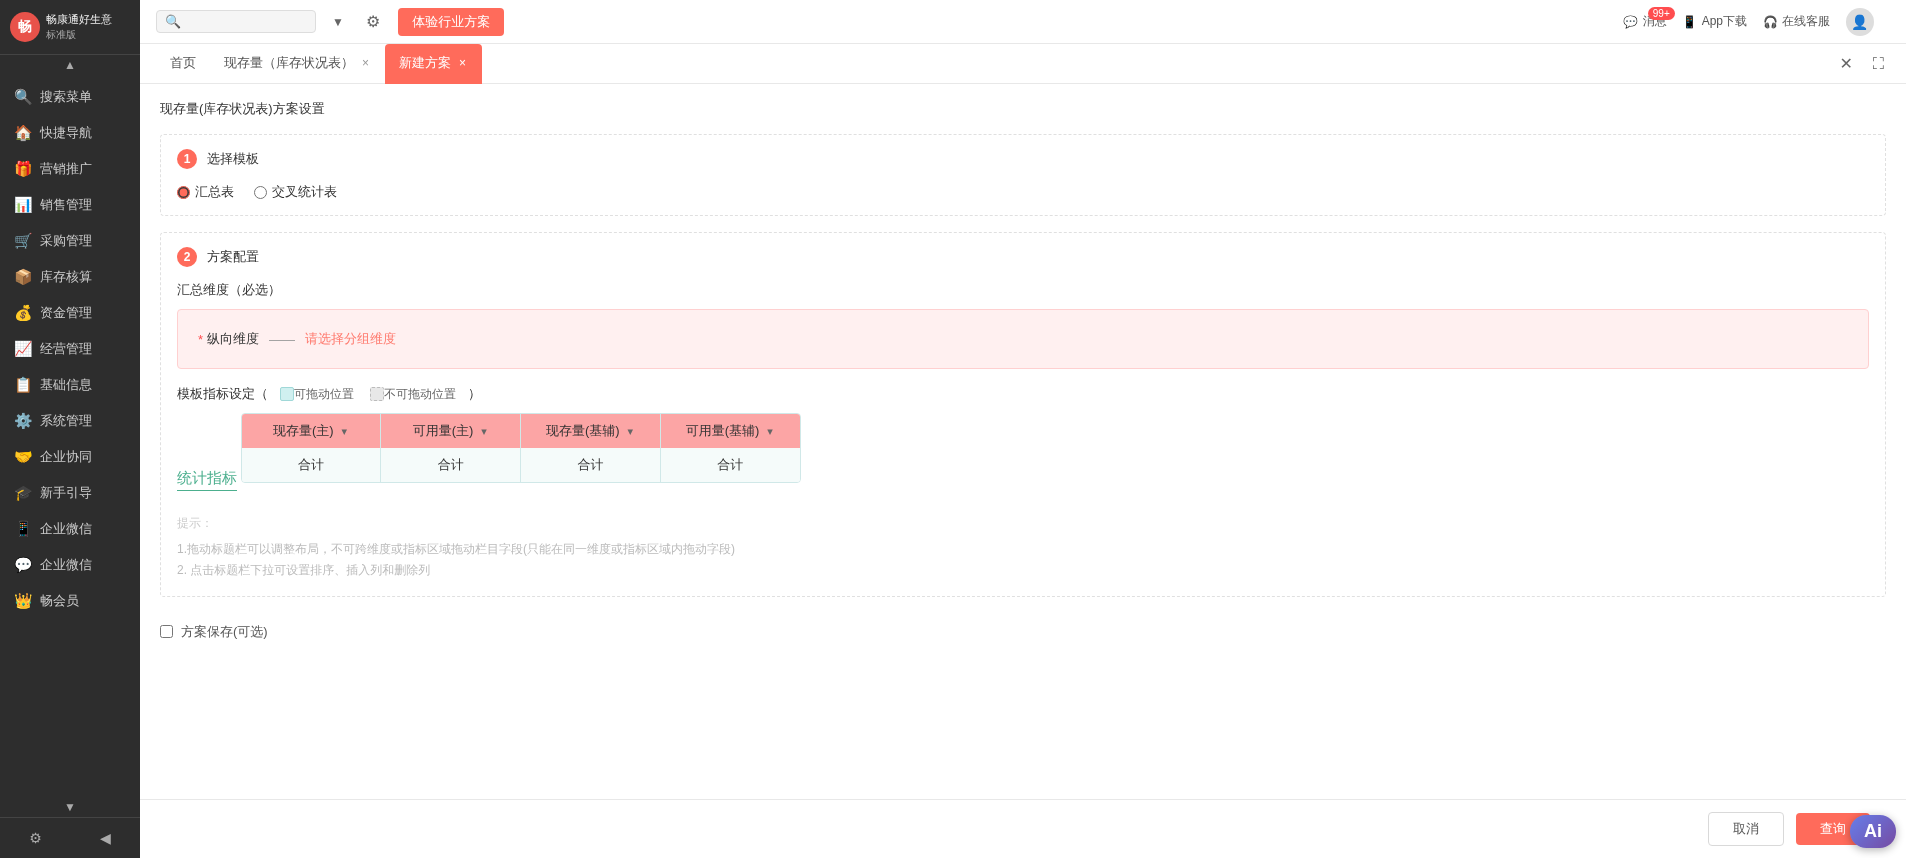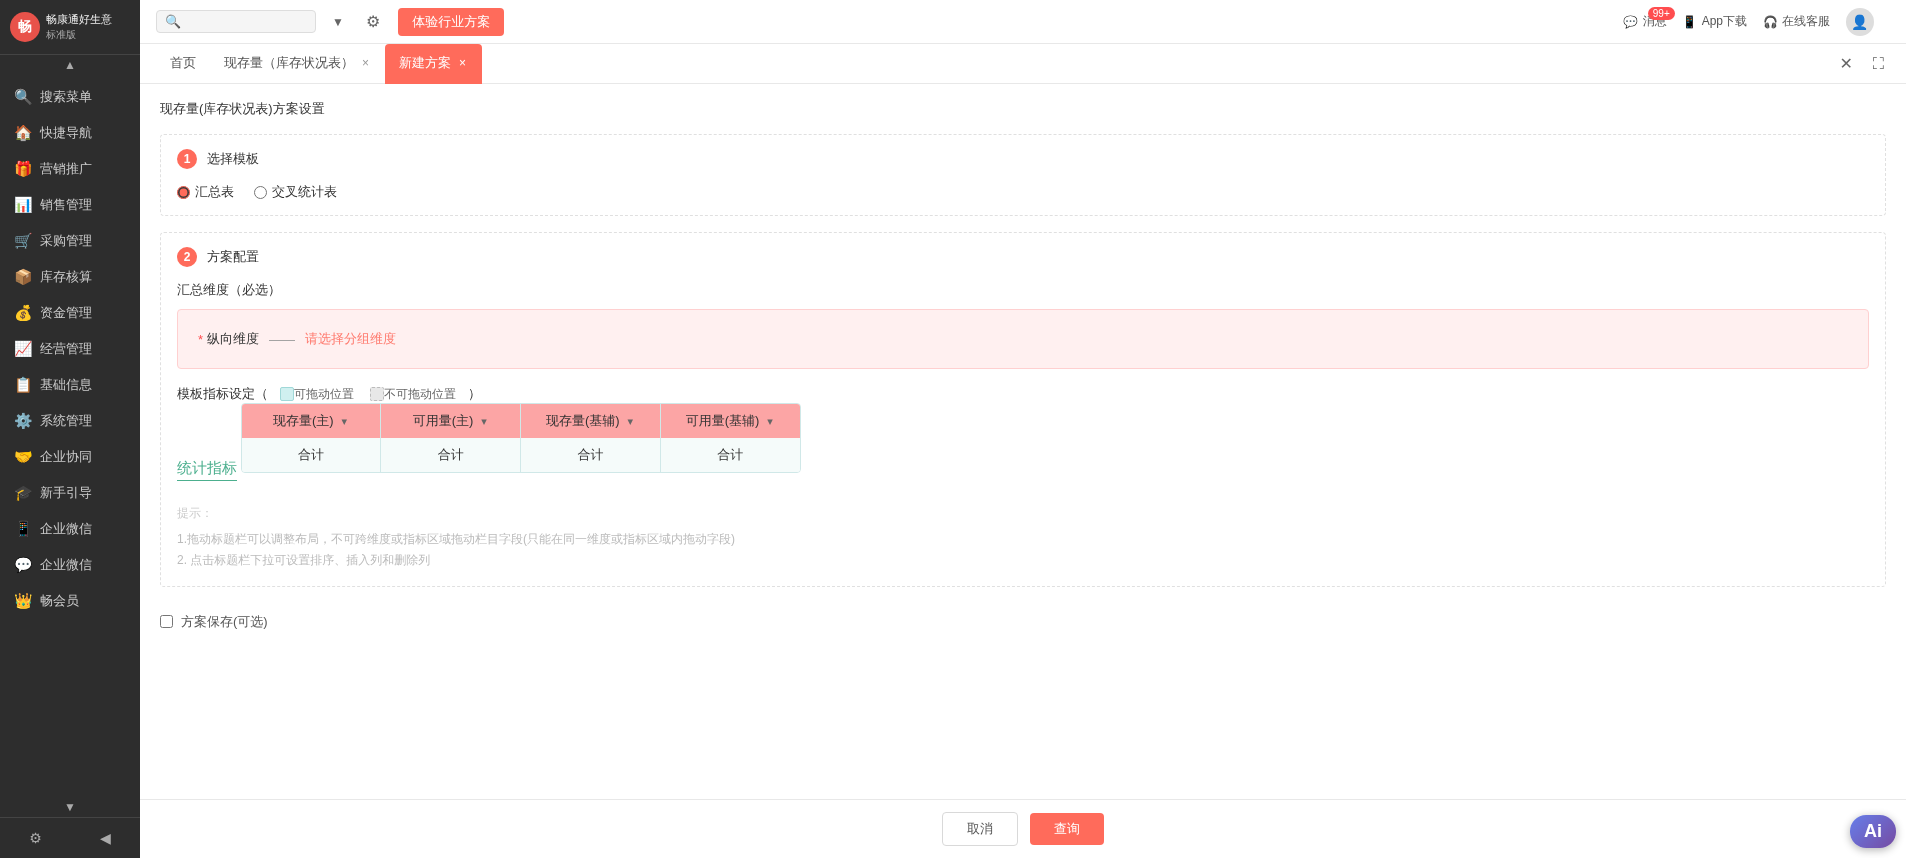--- a/index.html
+++ b/index.html
@@ -323,20 +323,21 @@
     }
     .dimension-required { color: #ff4d4f; margin-right: 4px; }
     .dimension-label { color: #333; }
     .dimension-dash { margin: 0 10px; color: #999; }
     .dimension-placeholder { color: #ff7a6e; font-size: 13px; }
 
     .indicator-section { margin-top: 16px; }
     .indicator-label {
       font-size: 13px;
       color: #333;
+      margin-bottom: 10px;
       display: flex;
       align-items: center;
       gap: 12px;
     }
     .indicator-legend {
       display: flex;
       align-items: center;
       gap: 16px;
     }
     .legend-item {
@@ -433,21 +434,21 @@
       font-size: 13px;
       color: #555;
     }
     .save-checkbox { cursor: pointer; }
 
     
     .footer-bar {
       background: #fff;
       border-top: 1px solid #e8e8e8;
       display: flex;
-      justify-content: center;
+      justify-content: flex-end;
       align-items: center;
       padding: 12px 36px;
       gap: 12px;
       flex-shrink: 0;
     }
     .btn-cancel {
       background: #fff;
       border: 1px solid #d9d9d9;
       border-radius: 4px;
       padding: 7px 24px;

